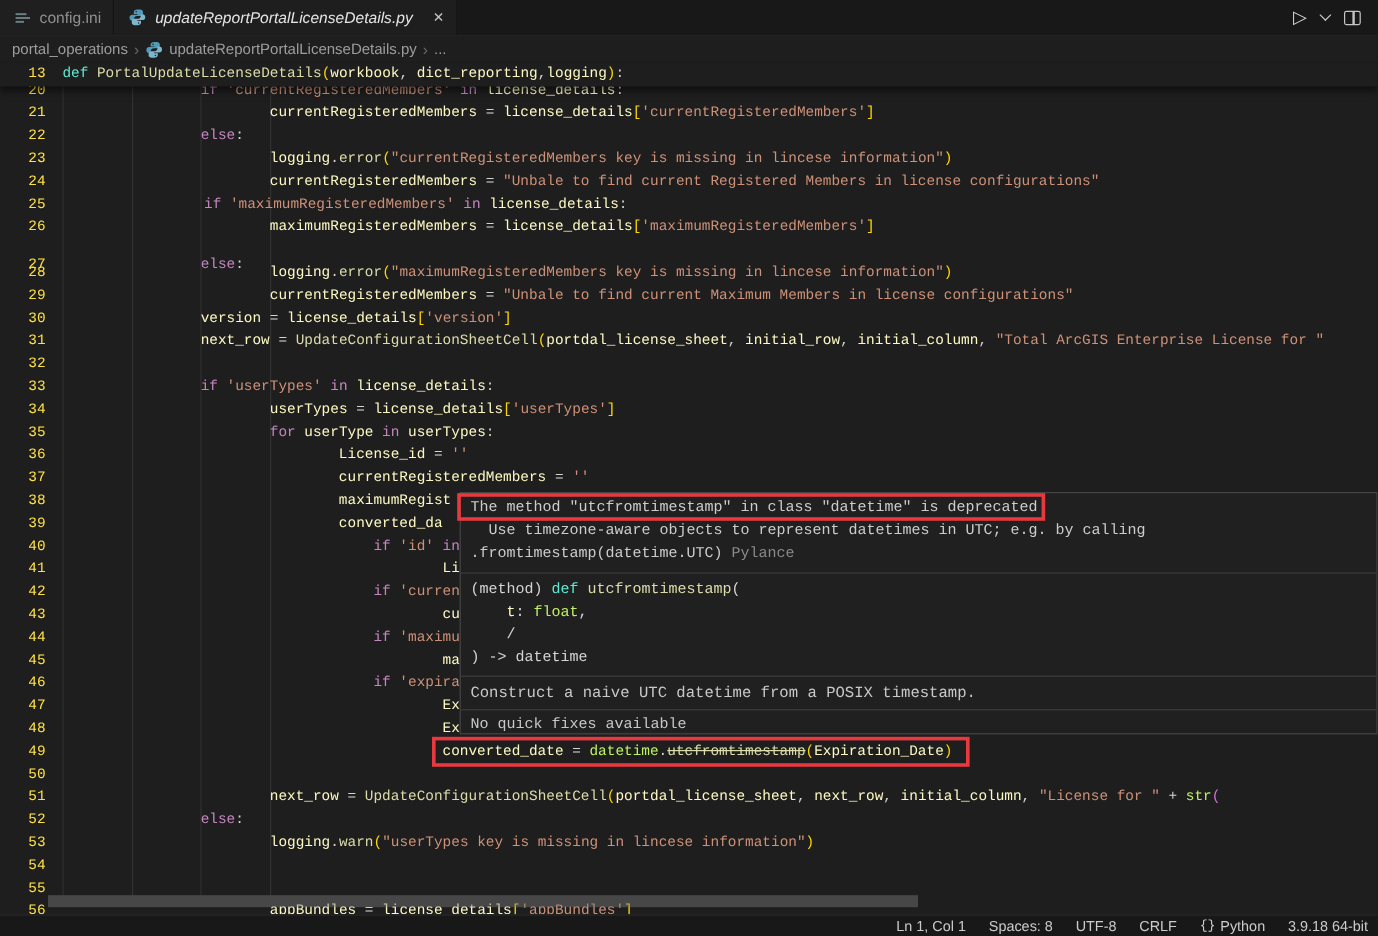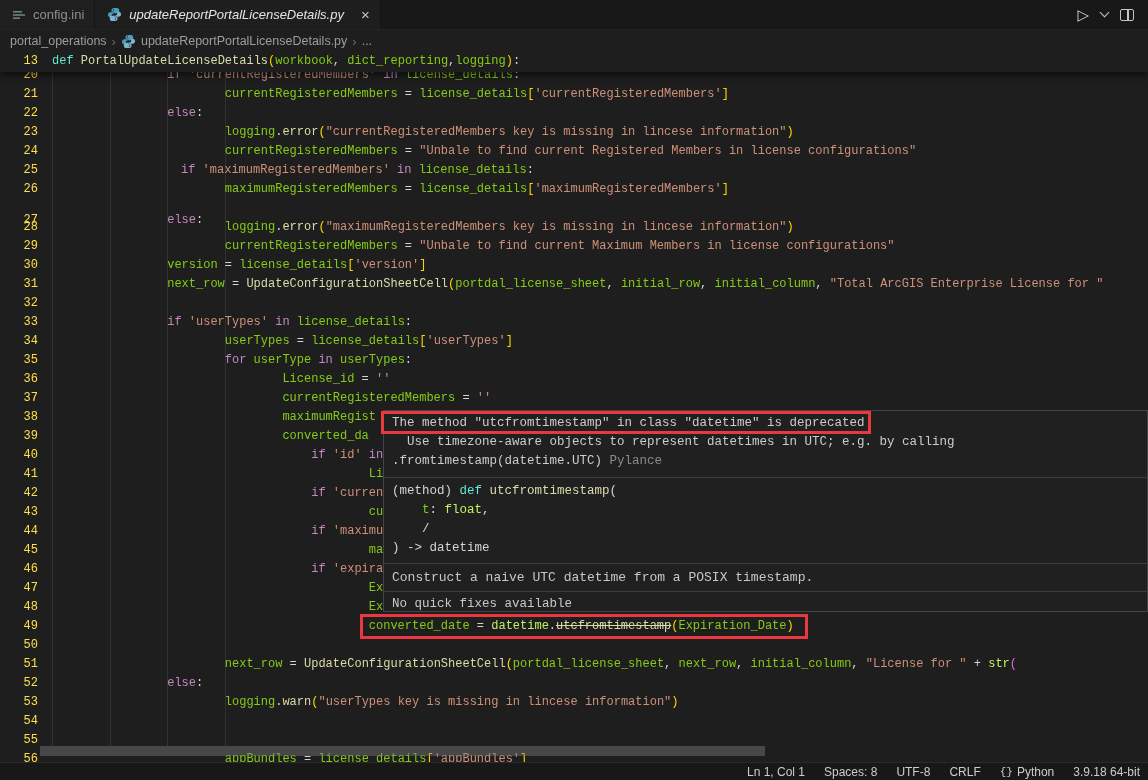--- a/index.html
+++ b/index.html
@@ -28,21 +28,21 @@
   .crumb { display:flex; align-items:center; gap:5px; cursor:pointer; }
   .crumb-sep { color:#6a6a6a; font-size:13px; padding:0 1px; }
 
   
   #editor { position:absolute; left:0; top:52px; width:1148px; height:710px; background:#1e1e1e; overflow:hidden; }
   .guide { position:absolute; width:1px; background:#313131; }
   .code-line { position:absolute; left:0; width:1148px; height:19px; white-space:pre; }
   .gutter-num { position:absolute; left:0; top:0; width:38px; text-align:right;
     color:#fde047; font-size:12px; line-height:19px; }
   .code-text { position:absolute; top:0; font-size:12px; line-height:19px; white-space:pre; }
-  .kw{color:#c586c0}.kd{color:#5eead4}.fn{color:#dcdcaa}.v{color:#84cc16}.s{color:#ce9178}
+  .kw{color:#c586c0}.kd{color:#5eead4}.fn{color:#dcdcaa}.v{color:#fef9c3}.s{color:#ce9178}
   .t{color:#bef264}.p{color:#d4d4d4}.b{color:#ffd700}.b2{color:#da70d6}
   .fnx{color:#dcdcaa;text-decoration:line-through}
 
   #sticky { position:absolute; left:0; top:0; width:1148px; height:20px; background:#1e1e1e;
     box-shadow:0 4px 6px rgba(0,0,0,.5); z-index:5; }
   #sticky .code-line { height:20px; }
 
   
   #tooltip { position:absolute; z-index:8; background:#202021; border:1px solid #454545; overflow:hidden; }
   .tt-section { border-bottom:1px solid #3c3c3c; }
@@ -123,21 +123,21 @@
       <div class="guide" style="left: 109.6px; top: 14px; height: 680px;"></div>
       <div class="guide" style="left: 167.2px; top: 14px; height: 680px;"></div>
       <div class="guide" style="left: 224.8px; top: 14px; height: 680px;"></div>
     </div>
   <div id="lines">
       <div class="code-line mono" style="top: 14px; padding-left: 43px;"><span class="gutter-num">20</span><span class="code-text" style="left: 167.2px;"><span class="kw">if </span><span class="s">'currentRegisteredMembers'</span><span class="kw"> in </span><span class="v">license_details</span><span class="p">:</span></span></div>
       <div class="code-line mono" style="top: 33px;"><span class="gutter-num">21</span><span class="code-text" style="left: 224.8px;"><span class="v">currentRegisteredMembers</span><span class="p"> = </span><span class="v">license_details</span><span class="b">[</span><span class="s">'currentRegisteredMembers'</span><span class="b">]</span></span></div>
       <div class="code-line mono" style="top: 52px;"><span class="gutter-num">22</span><span class="code-text" style="left: 167.2px;"><span class="kw">else</span><span class="p">:</span></span></div>
       <div class="code-line mono" style="top: 71px;"><span class="gutter-num">23</span><span class="code-text" style="left: 224.8px;"><span class="v">logging</span><span class="p">.</span><span class="fn">error</span><span class="b">(</span><span class="s">"currentRegisteredMembers key is missing in lincese information"</span><span class="b">)</span></span></div>
       <div class="code-line mono" style="top: 90px;"><span class="gutter-num">24</span><span class="code-text" style="left: 224.8px;"><span class="v">currentRegisteredMembers</span><span class="p"> = </span><span class="s">"Unbale to find current Registered Members in license configurations"</span></span></div>
-      <div class="code-line mono" style="top: 109px;"><span class="gutter-num">25</span><span class="code-text" style="left: 181px;"><span class="kw">if </span><span class="s">'maximumRegisteredMembers'</span><span class="kw"> in </span><span class="v">license_details</span><span class="p">:</span></span></div>
+      <div class="code-line mono" style="top: 109px;"><span class="gutter-num">25</span><span class="code-text" style="left: 170px;"><span class="kw">if </span><span class="s">'maximumRegisteredMembers'</span><span class="kw"> in </span><span class="v">license_details</span><span class="p">:</span></span></div>
       <div class="code-line mono" style="top: 128px;"><span class="gutter-num">26</span><span class="code-text" style="left: 224.8px;"><span class="v">maximumRegisteredMembers</span><span class="p"> = </span><span class="v">license_details</span><span class="b">[</span><span class="s">'maximumRegisteredMembers'</span><span class="b">]</span></span></div>
       <div class="code-line mono" style="top: 147px; margin-top: 12px;"><span class="gutter-num">27</span><span class="code-text" style="left: 167.2px;"><span class="kw">else</span><span class="p">:</span></span></div>
       <div class="code-line mono" style="top: 166px;"><span class="gutter-num">28</span><span class="code-text" style="left: 224.8px;"><span class="v">logging</span><span class="p">.</span><span class="fn">error</span><span class="b">(</span><span class="s">"maximumRegisteredMembers key is missing in lincese information"</span><span class="b">)</span></span></div>
       <div class="code-line mono" style="top: 185px;"><span class="gutter-num">29</span><span class="code-text" style="left: 224.8px;"><span class="v">currentRegisteredMembers</span><span class="p"> = </span><span class="s">"Unbale to find current Maximum Members in license configurations"</span></span></div>
       <div class="code-line mono" style="top: 204px;"><span class="gutter-num">30</span><span class="code-text" style="left: 167.2px;"><span class="v">version</span><span class="p"> = </span><span class="v">license_details</span><span class="b">[</span><span class="s">'version'</span><span class="b">]</span></span></div>
       <div class="code-line mono" style="top: 223px;"><span class="gutter-num">31</span><span class="code-text" style="left: 167.2px;"><span class="v">next_row</span><span class="p"> = </span><span class="fn">UpdateConfigurationSheetCell</span><span class="b">(</span><span class="v">portdal_license_sheet</span><span class="p">, </span><span class="v">initial_row</span><span class="p">, </span><span class="v">initial_column</span><span class="p">, </span><span class="s">"Total ArcGIS Enterprise License for "</span></span></div>
       <div class="code-line mono" style="top: 242px;"><span class="gutter-num">32</span><span class="code-text" style="left: 52px;"></span></div>
       <div class="code-line mono" style="top: 261px;"><span class="gutter-num">33</span><span class="code-text" style="left: 167.2px;"><span class="kw">if </span><span class="s">'userTypes'</span><span class="kw"> in </span><span class="v">license_details</span><span class="p">:</span></span></div>
       <div class="code-line mono" style="top: 280px;"><span class="gutter-num">34</span><span class="code-text" style="left: 224.8px;"><span class="v">userTypes</span><span class="p"> = </span><span class="v">license_details</span><span class="b">[</span><span class="s">'userTypes'</span><span class="b">]</span></span></div>
       <div class="code-line mono" style="top: 299px;"><span class="gutter-num">35</span><span class="code-text" style="left: 224.8px;"><span class="kw">for </span><span class="v">userType</span><span class="kw"> in </span><span class="v">userTypes</span><span class="p">:</span></span></div>

